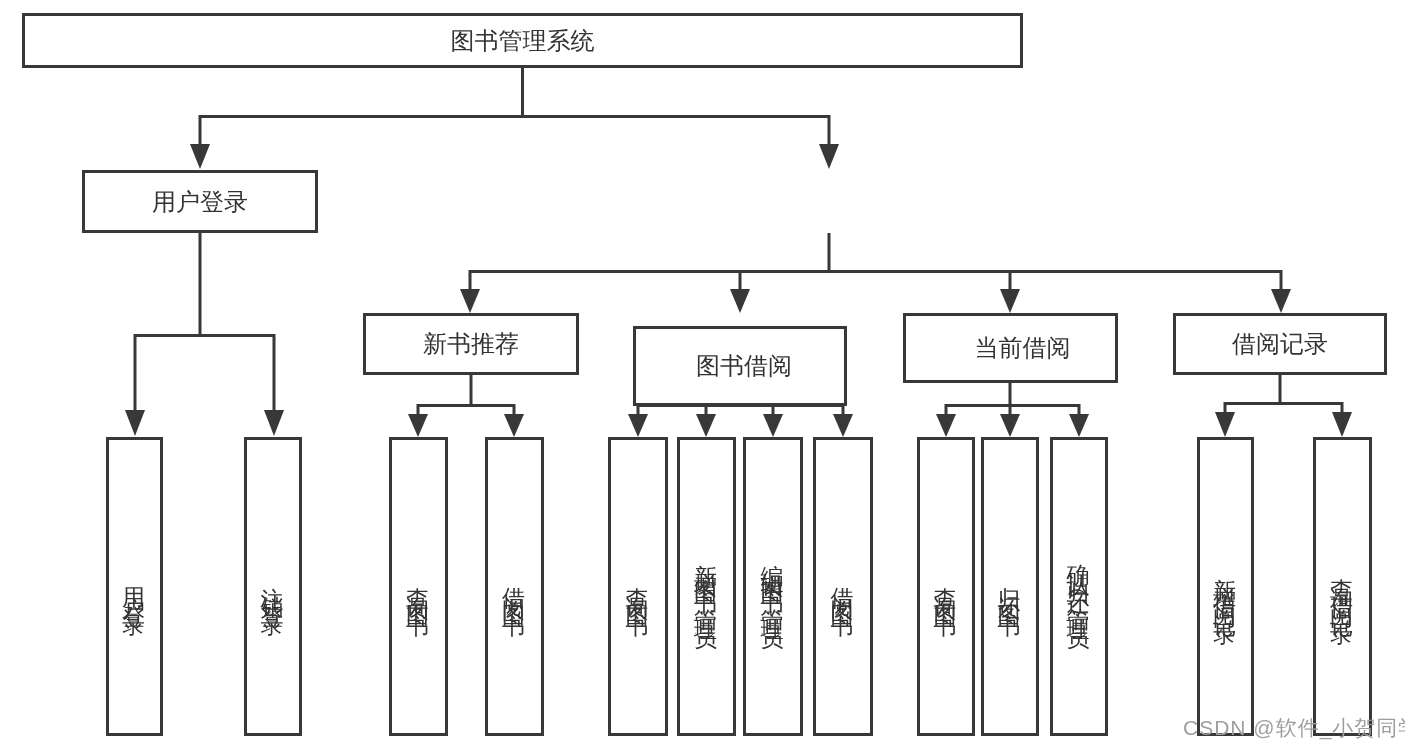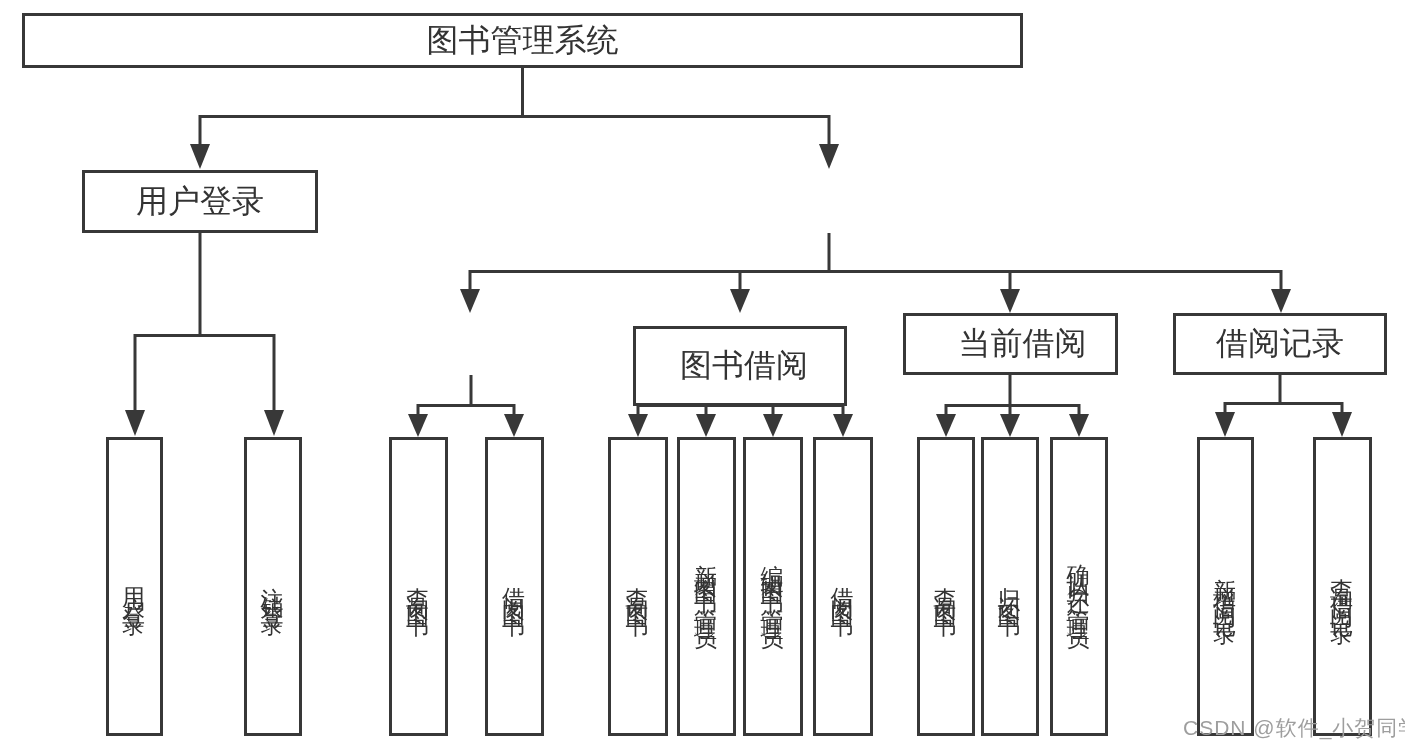--- a/index.html
+++ b/index.html
@@ -4,21 +4,21 @@
 <style>
   html,body{margin:0;padding:0;background:#ffffff;}
   .canvas{
     position:relative;width:1405px;height:747px;background:#ffffff;overflow:hidden;
     font-family:"Liberation Sans","DejaVu Sans",sans-serif;
   }
   svg.wires{position:absolute;left:0;top:0;}
   .node{
     position:absolute;box-sizing:border-box;border:3px solid #383838;background:#ffffff;
     display:flex;align-items:center;justify-content:center;
-    font-size:32px;color:#333333;white-space:nowrap;z-index:2;
+    font-size:24px;color:#333333;white-space:nowrap;z-index:2;
   }
   .leaf{
     position:absolute;box-sizing:border-box;border:3px solid #383838;background:#ffffff;
     display:flex;align-items:center;justify-content:center;
     writing-mode:vertical-rl;text-orientation:mixed;
     font-size:23px;letter-spacing:9px;color:#333333;z-index:2;
   }
   .watermark{
     position:absolute;left:1183px;top:714px;z-index:6;
     font-size:21px;color:#9e9e9e;white-space:nowrap;letter-spacing:1px;
@@ -59,22 +59,23 @@
       <polygon points="1069,414 1089,414 1079,437"></polygon>
       <polygon points="1215,412 1235,412 1225,437"></polygon>
       <polygon points="1332,412 1352,412 1342,437"></polygon>
     </g>
   </svg>
 
   <div class="node" style="left:22px;top:13px;width:1001px;height:55px;">图书管理系统</div>
 
   <div class="node" style="left:82px;top:170px;width:236px;height:63px;">用户登录</div>
 
+  <div class="node" style="left:363px;top:313px;width:216px;height:62px;">新书推荐</div>
   <div class="node" style="left:633px;top:326px;width:214px;height:80px;padding-left:8px;">图书借阅</div>
-  <div class="node" style="left:903px;top:313px;width:215px;height:62px;padding-left:24px;">当前借阅</div>
+  <div class="node" style="left:903px;top:313px;width:215px;height:70px;padding-left:24px;">当前借阅</div>
   <div class="node" style="left:1173px;top:313px;width:214px;height:62px;">借阅记录</div>
 
   <div class="leaf" style="left:106px;top:437px;width:57px;height:299px;">用户登录</div>
   <div class="leaf" style="left:244px;top:437px;width:58px;height:299px;">注销登录</div>
 
   <div class="leaf" style="left:389px;top:437px;width:59px;height:299px;">查询图书</div>
   <div class="leaf" style="left:485px;top:437px;width:59px;height:299px;">借阅图书</div>
 
   <div class="leaf" style="left:608px;top:437px;width:60px;height:299px;">查询图书</div>
   <div class="leaf" style="left:677px;top:437px;width:59px;height:299px;">新增图书（管理员）</div>

